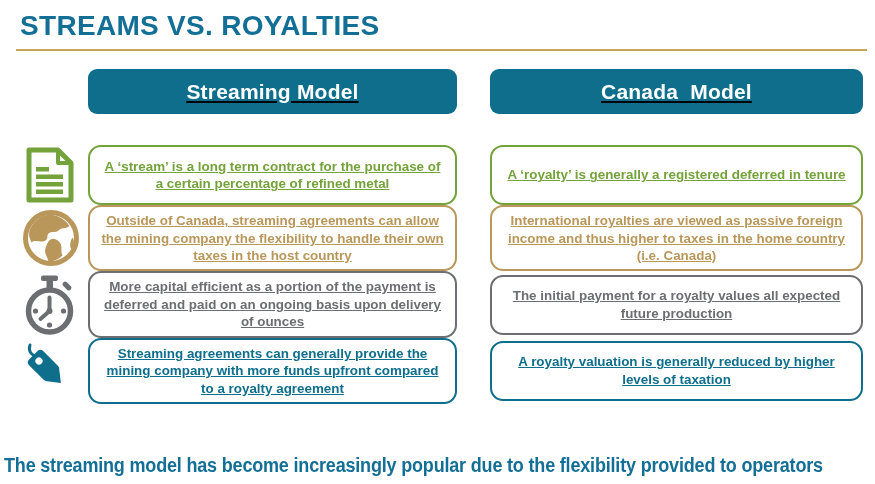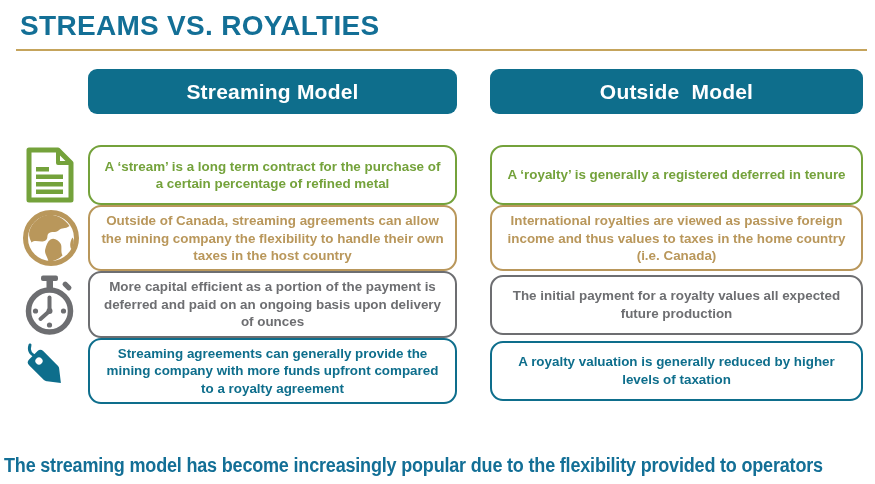--- a/index.html
+++ b/index.html
@@ -23,20 +23,21 @@
   .rule {
     height: 2px;
     background: var(--gold-line, #C5A45C);
     margin: 7px 0 0 -4px;
     width: 851px;
   }
   .grid {
     display: grid;
     grid-template-columns: 68px 369px 33px 373px;
     align-items: center;
+    text-decoration: underline;
   }
   .headers { margin-top: 18px; }
   .col-header {
     height: 45px;
     background: var(--teal, #0E6E8C);
     border-radius: 9px;
     color: #ffffff;
     font-size: 21px;
     font-weight: bold;
     display: flex; align-items: center; justify-content: center;
@@ -82,21 +83,21 @@
 
 <div class="slide">
 
   <h1 class="title">STREAMS VS. ROYALTIES</h1>
   <div class="rule"></div>
 
   <div class="grid headers">
     <div></div>
     <div class="col-header">Streaming Model</div>
     <div></div>
-    <div class="col-header">Outside  Model</div>
+    <div class="col-header">Canada  Model</div>
   </div>
 
   <div class="grid row row-first theme-green">
     <div class="icon-cell">
       <svg width="56" height="58" viewBox="0 0 56 58">
         <path d="M7 4 h29 l13 13 v37 H7 z" fill="none" stroke="currentColor" stroke-width="5" stroke-linejoin="round"></path>
         <path d="M36 4 v13 h13" fill="none" stroke="currentColor" stroke-width="4" stroke-linejoin="round"></path>
         <rect x="14" y="21" width="13" height="4.5" fill="currentColor"></rect>
         <rect x="14" y="28.5" width="27" height="4.5" fill="currentColor"></rect>
         <rect x="14" y="36" width="27" height="4.5" fill="currentColor"></rect>
@@ -112,21 +113,21 @@
     <div class="icon-cell">
       <svg width="58" height="58" viewBox="0 0 58 58">
         <circle cx="29" cy="29" r="25.5" fill="none" stroke="currentColor" stroke-width="5"></circle>
         <path d="M8 20 C13 9 24 4 33 6.5 C40 8.5 44.5 12.5 47.5 17 C43 20.5 40 18 36.5 21.5 C33.5 24.5 29.5 21.5 26.5 24.5 C24.5 26.5 26.5 29.5 23.5 31.5 C19.5 34.5 13.5 30 9.5 33.5 C6.8 28.5 6.3 24 8 20 Z" fill="currentColor"></path>
         <path d="M28.5 30.5 C32.5 28.5 36.5 31.5 38.5 34.5 C40.5 37.5 38.2 42.5 40.5 46.5 C36.5 50.5 31 52.6 26.5 52.6 C25.5 47.6 22.2 44.5 23.2 40.5 C24.2 36.5 25.5 32.5 28.5 30.5 Z" fill="currentColor"></path>
         <path d="M50.5 28.5 c2.3 3.2 1.4 8.6 -1.2 11.8 c-2 -3.4 -1 -8.6 1.2 -11.8 z" fill="currentColor"></path>
       </svg>
     </div>
     <div class="box">Outside of Canada, streaming agreements can allow the mining company the flexibility to handle their own taxes in the host country</div>
     <div></div>
-    <div class="box">International royalties are viewed as passive foreign income and thus values to taxes in the home country (i.e. Canada)</div>
+    <div class="box">International royalties are viewed as passive foreign income and thus higher to taxes in the home country (i.e. Canada)</div>
   </div>
 
   <div class="grid row theme-gray">
     <div class="icon-cell">
       <svg width="56" height="62" viewBox="0 0 56 62">
         <rect x="19" y="1.5" width="17" height="5.5" rx="2" fill="currentColor"></rect>
         <rect x="24.5" y="6" width="6.5" height="8" fill="currentColor"></rect>
         <rect x="40" y="9.5" width="10" height="5" rx="2" fill="currentColor" transform="rotate(45 45 12)"></rect>
         <circle cx="27.5" cy="37" r="21" fill="none" stroke="currentColor" stroke-width="5.5"></circle>
         <circle cx="27.5" cy="37" r="3" fill="currentColor"></circle>

